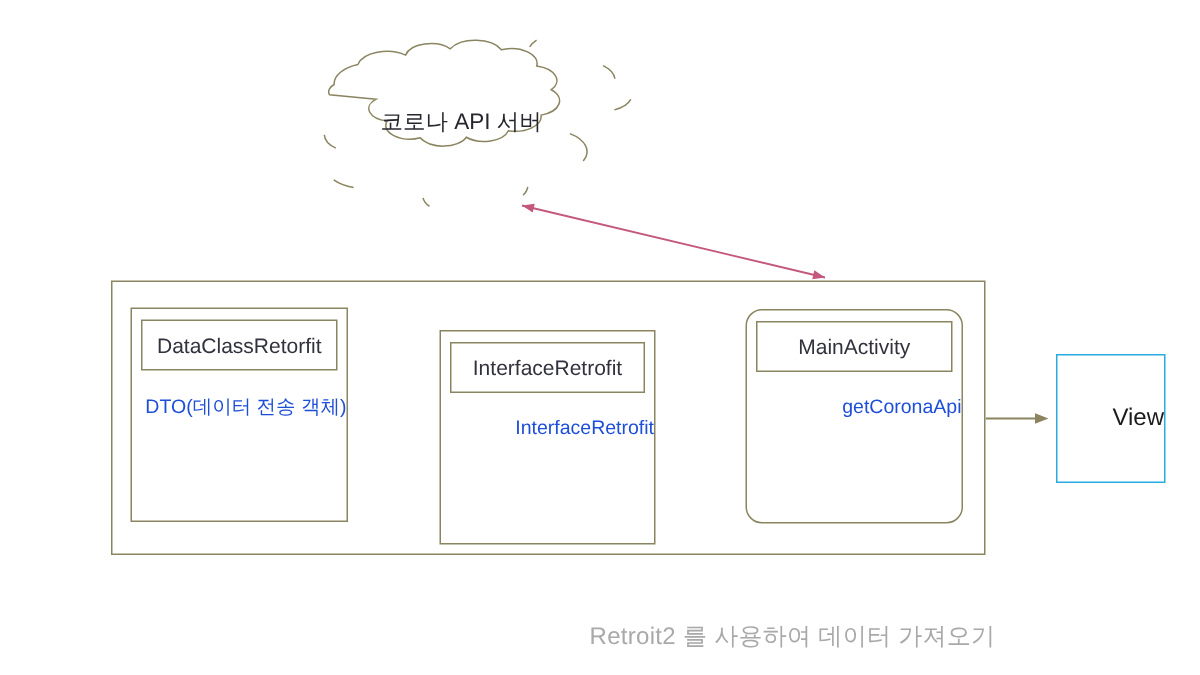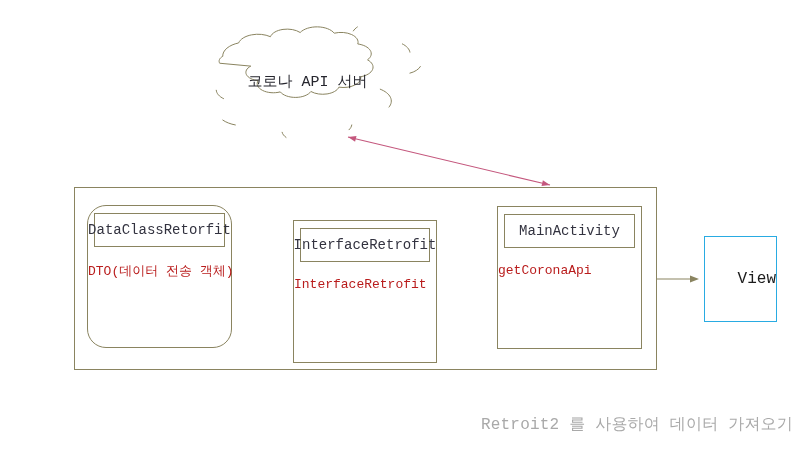--- a/index.html
+++ b/index.html
@@ -1,39 +1,39 @@
 <!DOCTYPE html>
 <html><head>
 <meta charset="utf-8">
 <style>
   html,body{margin:0;padding:0;background:#ffffff;width:800px;height:450px;overflow:hidden;}
   #stage{position:relative;width:800px;height:450px;background:#fff;
-         font-family:Liberation Mono, monospace;}
+         font-family:Liberation Sans, sans-serif;}
   #shape-layer{position:absolute;left:0;top:0;width:800px;height:450px;}
   .cloud-svg{position:absolute;left:199px;top:20px;width:229px;height:130px;overflow:visible;}
   .cloud-label{position:absolute;left:199px;top:20px;width:229px;height:130px;
                display:flex;align-items:center;justify-content:center;
                padding-right:12px;padding-bottom:8px;box-sizing:border-box;
                font-size:15px;color:#26262e;}
   .outer-container{position:absolute;left:74px;top:187px;width:581px;height:181px;
                    border:1px solid #8a8460;background:#fff;}
   .component-box{position:absolute;border:1px solid #8a8460;background:#fff;}
-  .box-dataclass{left:87px;top:205px;width:143px;height:141px;border-radius:19px;}
+  .box-dataclass{left:87px;top:205px;width:143px;height:141px;}
   .box-interface{left:293px;top:220px;width:142px;height:141px;}
-  .box-mainactivity{left:497px;top:206px;width:143px;height:141px;}
+  .box-mainactivity{left:497px;top:206px;width:143px;height:141px;border-radius:11px;}
   .box-title{position:absolute;left:6px;right:6px;top:7px;height:32px;
              border:1px solid #8a8460;display:flex;align-items:center;justify-content:center;
              font-size:14px;color:#32323f;white-space:nowrap;}
-  .box-body{position:absolute;left:0;right:0;top:56px;text-align:left;
-            font-size:13px;color:#b91c1c;white-space:nowrap;}
+  .box-body{position:absolute;left:0;right:0;top:56px;text-align:right;
+            font-size:13px;color:#1d4ed8;white-space:nowrap;}
   .view-box{position:absolute;left:704px;top:236px;width:73px;height:86px;
             border:1.5px solid #29abe2;box-sizing:border-box;background:#fff;
             display:flex;align-items:center;justify-content:flex-end;
             font-size:16px;color:#1c1c1c;}
-  .caption{position:absolute;right:7px;top:414px;width:400px;text-align:right;
+  .caption{position:absolute;right:7px;top:414px;width:400px;
            font-size:16px;color:#a9a9a9;letter-spacing:0.2px;}
 </style>
 </head>
 <body>
 
 <div id="stage">
 
   <svg class="cloud-svg" viewBox="0 0 43200 43200" preserveAspectRatio="none">
     <path d="M3900,14370c-257,-822 -31,-1719 580,-2303c-24,-967 254,-1917 795,-2712c533,-785 1300,-1390 2195,-1730c300,-1253 1218,-2266 2434,-2686c1217,-421 2562,-189 3574,616c265,-1194 1182,-2134 2369,-2430c1188,-297 2441,102 3239,1030c652,-1197 1927,-1923 3288,-1874c1362,49 2581,864 3145,2103c1095,-475 2360,-298 3285,459c925,758 1367,1958 1149,3114c1096,272 1983,1078 2355,2141c372,1063 179,2245 -512,3134c856,822 1218,2033 953,3187c-264,1154 -1116,2082 -2241,2441c84,1075 -356,2125 -1173,2809c-817,684 -1915,925 -2941,645c-286,1095 -1136,1954 -2227,2252c-1091,297 -2258,-11 -3057,-809c-469,1163 -1594,1940 -2849,1969c-1255,28 -2415,-698 -2936,-1837c-1109,523 -2421,332 -3334,-486c-912,-818 -1244,-2101 -842,-3261c-1050,-187 -1901,-954 -2195,-1977c-294,-1023 21,-2124 812,-2840z" fill="#ffffff" stroke="#8a8460" stroke-width="1" vector-effect="non-scaling-stroke"></path>
     <path d="M4693,26177C3809,25455 3280,24369 3250,23210M6928,34899C5941,34589 5072,33992 4432,33190M16478,39090C16031,38544 15748,37882 15663,37183M28827,34751C28788,35398 28587,36024 28242,36573M34129,22954C36133,24282 36846,26869 35800,29031M41798,15354C41473,16386 40715,17238 39719,17694M38299,7893C39174,8636 39712,9682 39796,10806M29078,3734C29267,3191 29558,2685 29938,2240" fill="none" stroke="#8a8460" stroke-width="1" vector-effect="non-scaling-stroke"></path>

